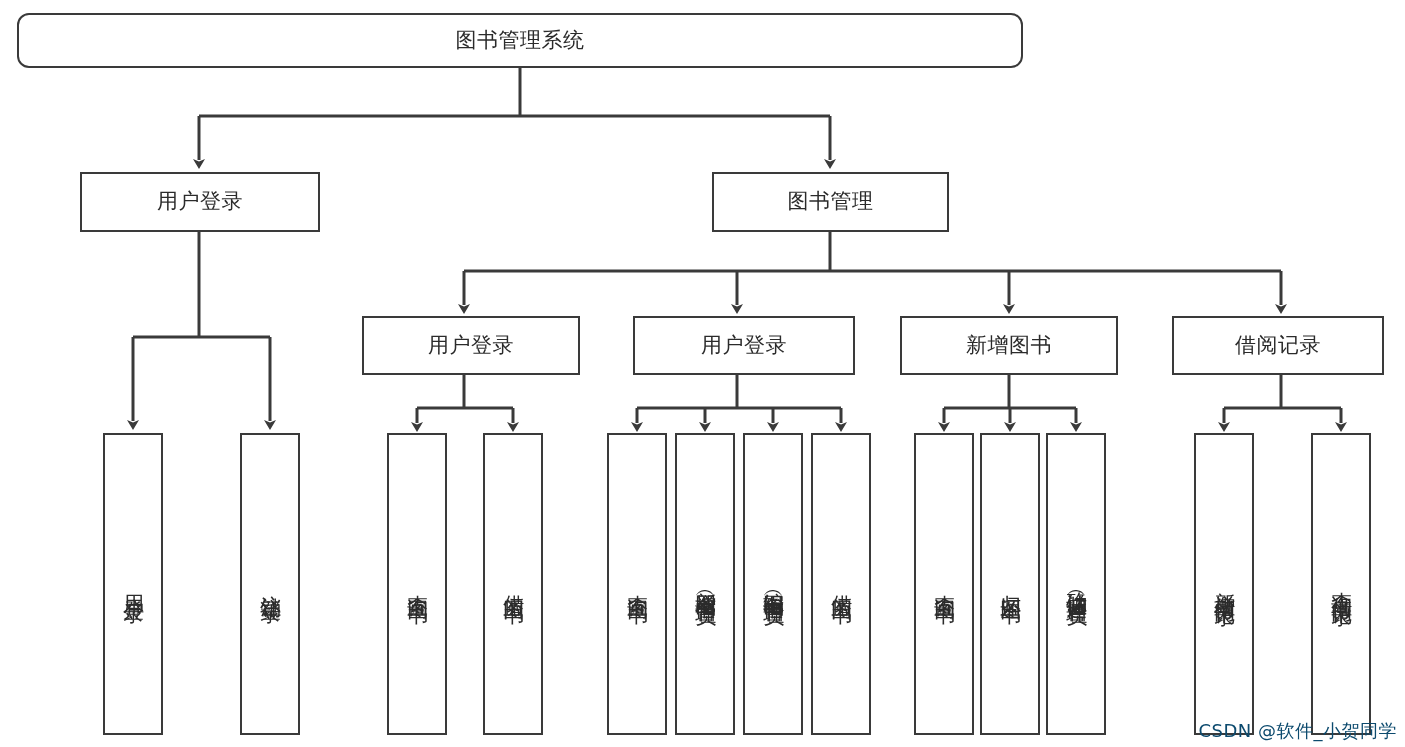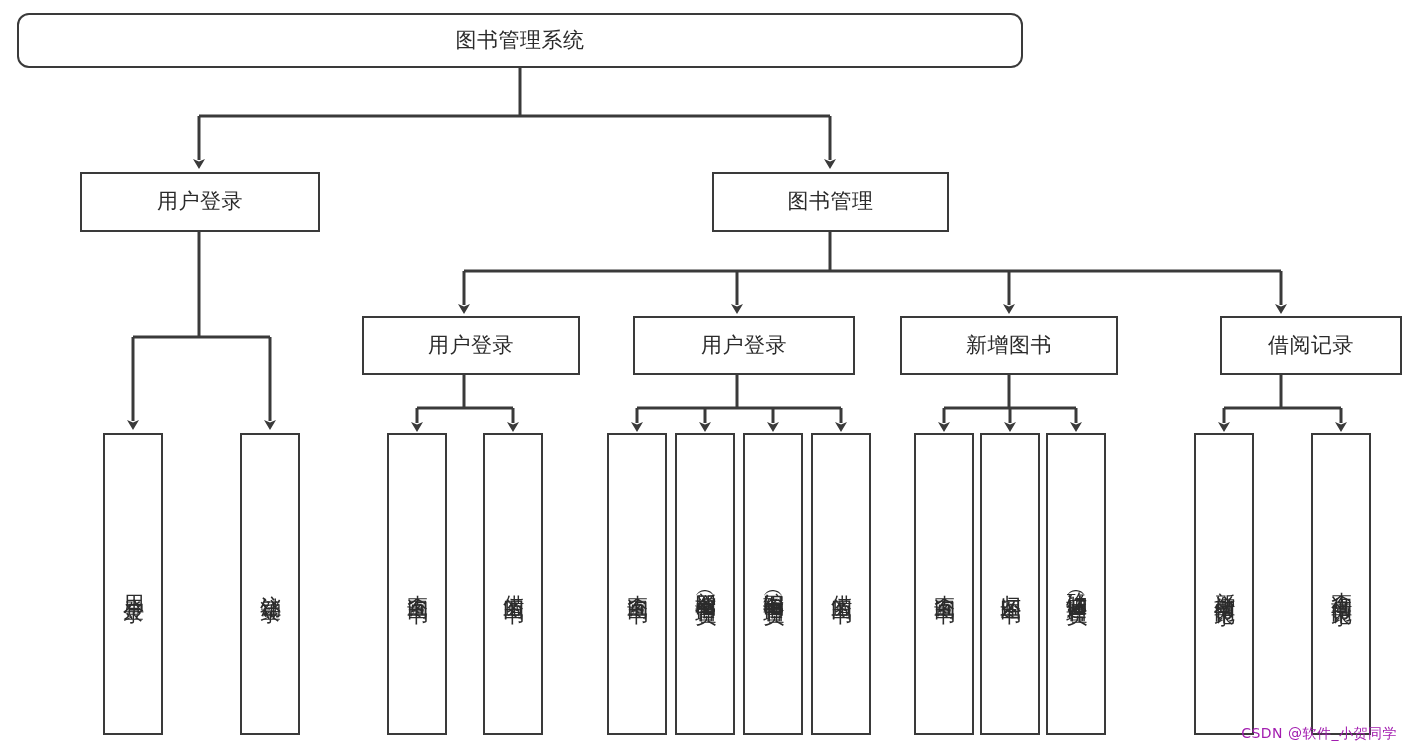--- a/index.html
+++ b/index.html
@@ -63,22 +63,22 @@
     max-height: 100%;
   }
   .node.leaf.tall-text .node-label {
     letter-spacing: 2px;
   }
 
   #watermark {
     position: absolute;
     right: 8px;
     bottom: 4px;
-    font-size: 14px;
-    color: #a21caf;
+    font-size: 18px;
+    color: #0c4a6e;
     letter-spacing: 0.5px;
     white-space: nowrap;
     z-index: 3;
     user-select: none;
   }
 </style>
 </head>
 <body>
 
 <div id="diagram-root">
@@ -150,21 +150,21 @@
   </div>
 
   <div class="node level2" style="left:633px; top:316px; width:222px; height:59px;">
     <span class="node-label">用户登录</span>
   </div>
 
   <div class="node level2" style="left:900px; top:316px; width:218px; height:59px;">
     <span class="node-label">新增图书</span>
   </div>
 
-  <div class="node level2" style="left:1172px; top:316px; width:182px; height:59px;margin-left:48px;">
+  <div class="node level2" style="left:1172px; top:316px; width:212px; height:59px;">
     <span class="node-label">借阅记录</span>
   </div>
 
   <div class="node leaf" style="left:103px; top:433px; width:60px; height:302px;">
     <span class="node-label">用户登录</span>
   </div>
 
   <div class="node leaf" style="left:240px; top:433px; width:60px; height:302px;">
     <span class="node-label">注销登录</span>
   </div>

